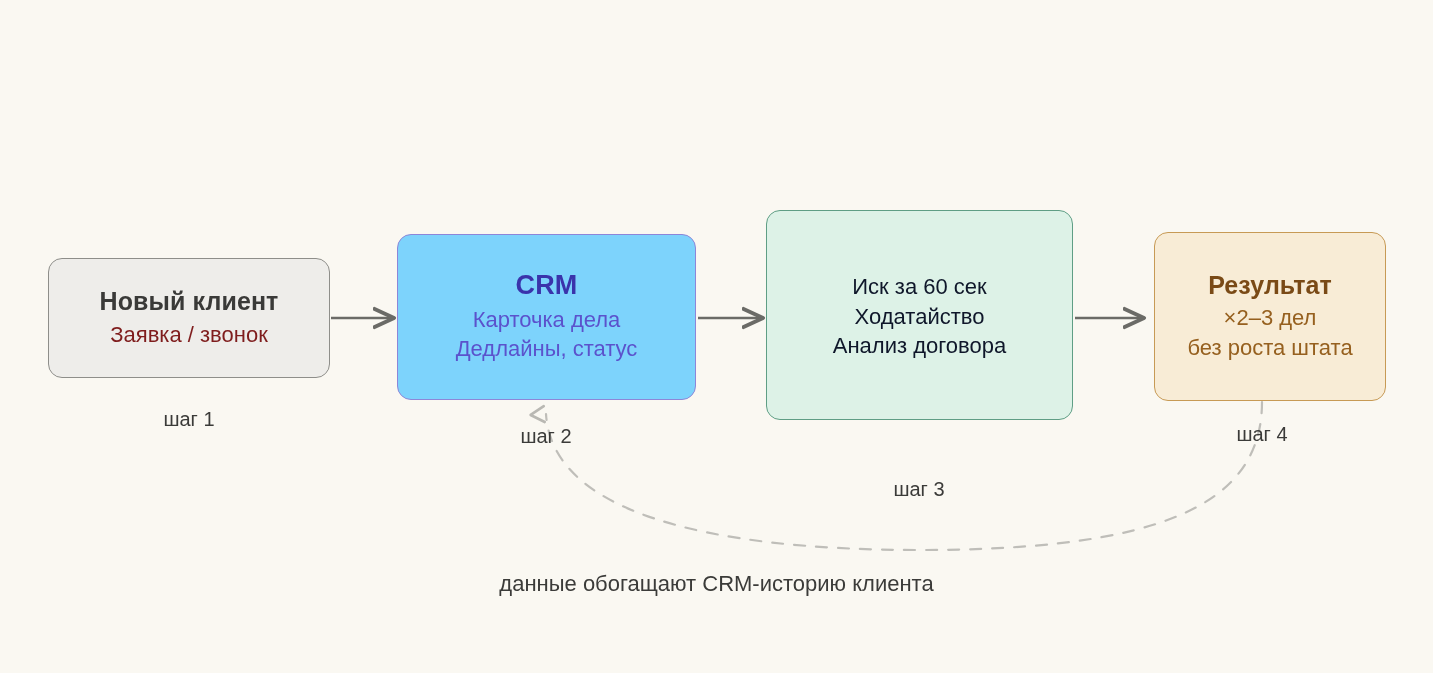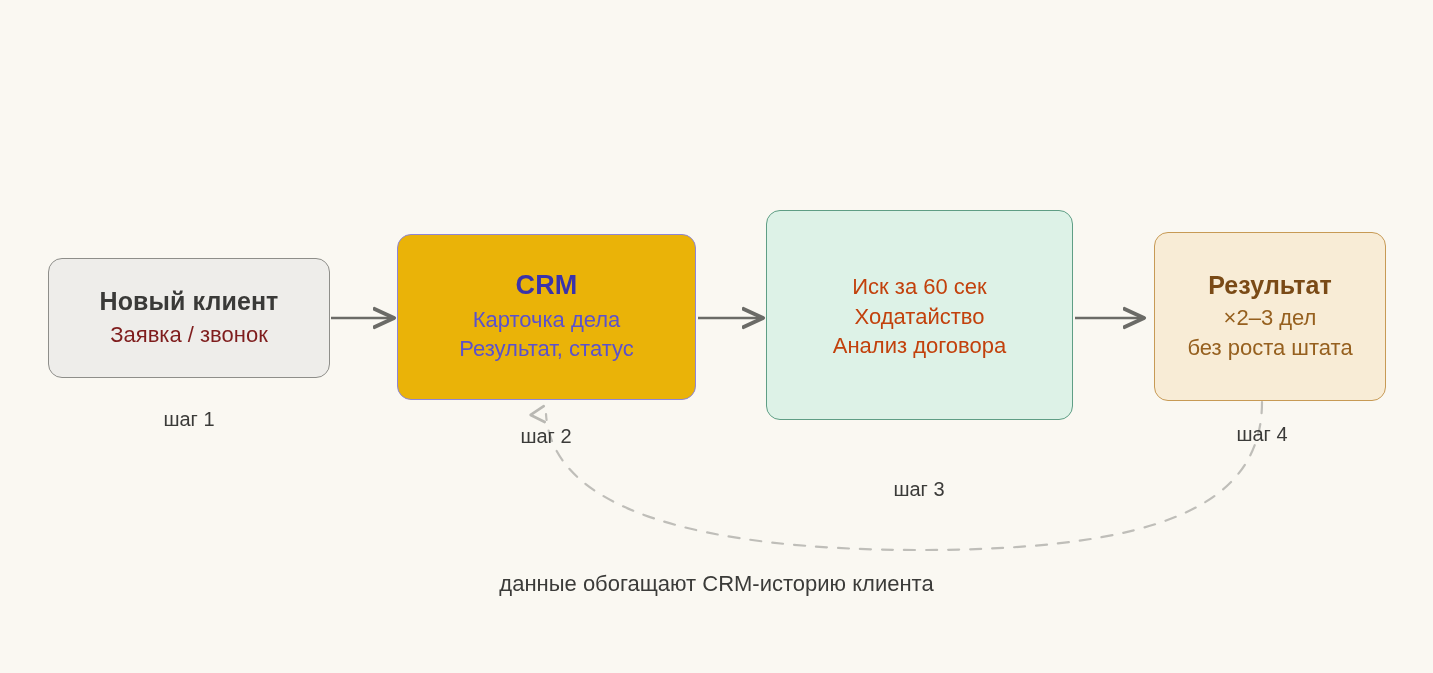--- a/index.html
+++ b/index.html
@@ -58,34 +58,34 @@
     left: 48px; top: 258px; width: 282px; height: 120px;
     background: #eeedea;
     border-color: #8e8e8a;
   }
   #node-1 .node-title { color: #3a3a38; }
   #node-1 .node-lines { color: #7f1d1d; text-align: center; }
 
   
   #node-2 {
     left: 397px; top: 234px; width: 299px; height: 166px;
-    background: #eab308;
+    background: #7dd3fc;
     border-color: #8d86d8;
   }
   #node-2 .node-title { color: #3a33ab; font-size: 27px; }
   #node-2 .node-lines { color: #5b52cc; }
 
   
   #node-3 {
     left: 766px; top: 210px; width: 307px; height: 210px;
     background: #ddf2e7;
     border-color: #5f9e85;
   }
   #node-3 .node-title { color: #14543f; font-size: 26px; }
-  #node-3 .node-lines { color: #c2410c; }
+  #node-3 .node-lines { color: #0f172a; }
 
   
   #node-4 {
     left: 1147px; top: 232px; width: 232px; height: 169px;
     background: #f8ecd6;
     border-color: #c79a55;
     margin-left: 7px;
   }
   #node-4 .node-title { color: #7a4a16; }
   #node-4 .node-lines { color: #96601f; text-align: center; }
@@ -141,21 +141,21 @@
     <div class="node-title">Новый клиент</div>
     <div class="node-lines">
       <div class="node-line">Заявка / звонок</div>
     </div>
   </div>
 
   <div class="node" id="node-2">
     <div class="node-title">CRM</div>
     <div class="node-lines">
       <div class="node-line">Карточка дела</div>
-      <div class="node-line">Результат, статус</div>
+      <div class="node-line">Дедлайны, статус</div>
     </div>
   </div>
 
   <div class="node" id="node-3">
     <div class="node-lines">
       <div class="node-line">Иск за 60 сек</div>
       <div class="node-line">Ходатайство</div>
       <div class="node-line">Анализ договора</div>
     </div>
   </div>

